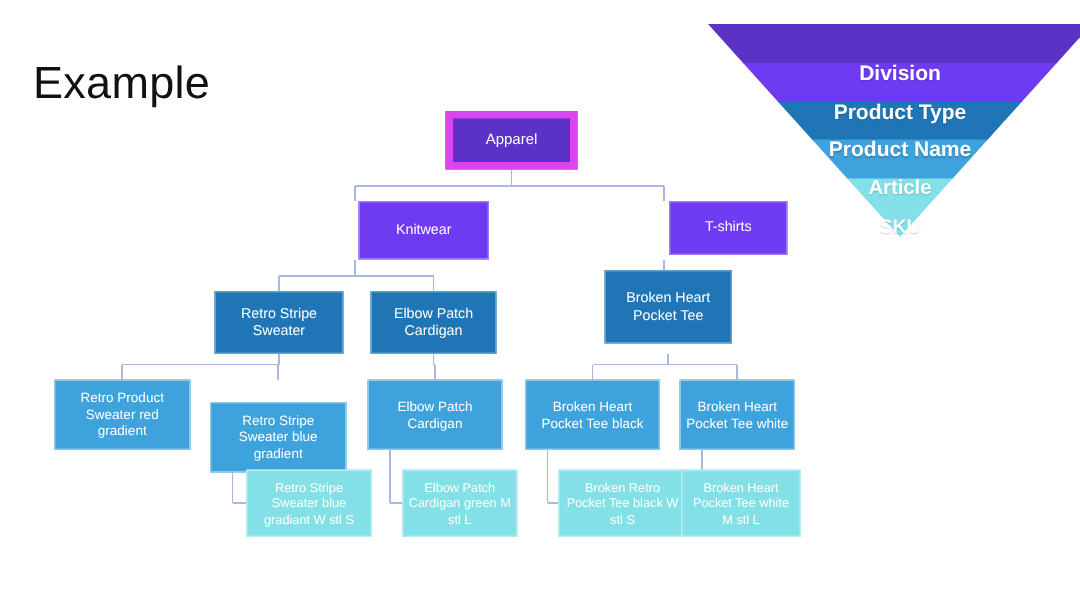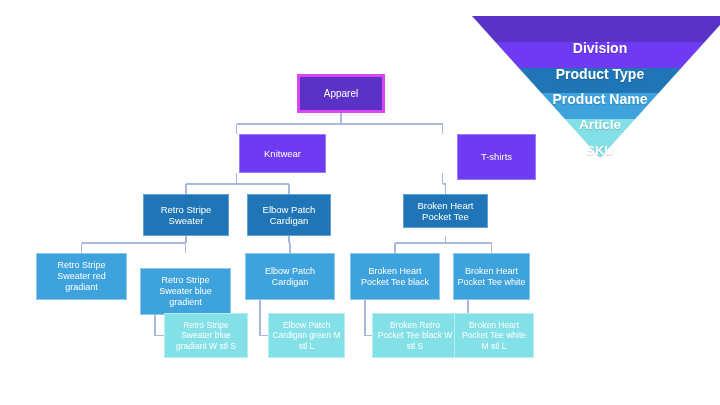--- a/index.html
+++ b/index.html
@@ -19,21 +19,21 @@
   
   #connectors{position:absolute;left:0;top:0;width:720px;height:405px;}
 
   
   .node{
     position:absolute;box-sizing:border-box;
     display:flex;align-items:center;justify-content:center;text-align:center;
     color:#ffffff;font-size:9px;line-height:11px;font-weight:400;
     padding:2px 3px;border-radius:0;
   }
-  .lvl-division{background:#5A33C6;border:3px solid #d946ef;font-size:10px;line-height:12px;}
+  .lvl-division{background:#5A33C6;border:5px solid #d946ef;font-size:10px;line-height:12px;}
   .lvl-type{background:#6E3BF2;border:1px solid #9C7BF7;font-size:9.5px;line-height:12px;margin-left:46px;}
   .lvl-name{background:#1F75B5;border:1px solid #5FA3D4;font-size:9.5px;line-height:11.5px;}
   .lvl-article{background:#3EA2DC;border:1px solid #8CC8EB;font-size:9px;line-height:11px;}
   .lvl-sku{background:#83E0E7;border:1px solid #B6EFF3;color:#ffffff;font-size:8.5px;line-height:10.5px;align-items:center;}
 
   
   #funnel{position:absolute;left:472px;top:16px;width:256px;height:142px;}
   #funnel svg{position:absolute;left:0;top:0;}
   .funnel-label{
     position:absolute;left:0;width:256px;text-align:center;color:#ffffff;
@@ -43,20 +43,21 @@
   .fl1{top:50px;font-size:14px;}
   .fl2{top:75px;font-size:14px;}
   .fl3{top:101px;font-size:13.5px;}
   .fl4{top:127px;font-size:13px;}
 </style>
 </head>
 <body>
 
 <div id="stage">
 
+  <div id="page-title">Example</div>
 
   <svg id="connectors" viewBox="0 0 720 405" xmlns="http://www.w3.org/2000/svg">
       <line x1="341" y1="113" x2="341" y2="124" stroke="#A9B8DE" stroke-width="1.2" shape-rendering="crispEdges"></line>
       <line x1="236.5" y1="124" x2="442.5" y2="124" stroke="#A9B8DE" stroke-width="1.2" shape-rendering="crispEdges"></line>
       <line x1="236.5" y1="124" x2="236.5" y2="134" stroke="#A9B8DE" stroke-width="1.2" shape-rendering="crispEdges"></line>
       <line x1="442.5" y1="124" x2="442.5" y2="134" stroke="#A9B8DE" stroke-width="1.2" shape-rendering="crispEdges"></line>
       <line x1="236.5" y1="173" x2="236.5" y2="184" stroke="#A9B8DE" stroke-width="1.2" shape-rendering="crispEdges"></line>
       <line x1="186" y1="184" x2="289" y2="184" stroke="#A9B8DE" stroke-width="1.2" shape-rendering="crispEdges"></line>
       <line x1="186" y1="184" x2="186" y2="194" stroke="#A9B8DE" stroke-width="1.2" shape-rendering="crispEdges"></line>
       <line x1="289" y1="184" x2="289" y2="194" stroke="#A9B8DE" stroke-width="1.2" shape-rendering="crispEdges"></line>
@@ -84,34 +85,34 @@
       <line x1="468" y1="335.5" x2="478" y2="335.5" stroke="#A9B8DE" stroke-width="1.2" shape-rendering="crispEdges"></line>
     </svg>
 
   <div id="nodes-layer">
       <div class="node lvl-division" style="left: 297px; top: 74px; width: 88px; height: 39px;">
         <span>Apparel</span>
       </div>
       <div class="node lvl-type" style="left: 193px; top: 134px; width: 87px; height: 39px;">
         <span>Knitwear</span>
       </div>
-      <div class="node lvl-type" style="left: 411px; top: 134px; width: 79px; height: 46px; text-align: right;">
+      <div class="node lvl-type" style="left: 400px; top: 134px; width: 79px; height: 36px; text-align: right;">
         <span>T-shirts</span>
       </div>
       <div class="node lvl-name" style="left: 143px; top: 194px; width: 86px; height: 42px;">
         <span>Retro Stripe Sweater</span>
       </div>
       <div class="node lvl-name" style="left: 247px; top: 194px; width: 84px; height: 42px;">
         <span>Elbow Patch Cardigan</span>
       </div>
-      <div class="node lvl-name" style="left: 403px; top: 194px; width: 85px; height: 34px;">
+      <div class="node lvl-name" style="left: 403px; top: 180px; width: 85px; height: 49px;">
         <span>Broken Heart Pocket Tee</span>
       </div>
       <div class="node lvl-article" style="left: 36px; top: 253px; width: 91px; height: 47px;">
-        <span>Retro Stripe Sweater red gradiant</span>
+        <span>Retro Product Sweater red gradient</span>
       </div>
       <div class="node lvl-article" style="left: 140px; top: 268px; width: 91px; height: 47px;">
         <span>Retro Stripe Sweater blue gradient</span>
       </div>
       <div class="node lvl-article" style="left: 245px; top: 253px; width: 90px; height: 47px;">
         <span>Elbow Patch Cardigan</span>
       </div>
       <div class="node lvl-article" style="left: 350px; top: 253px; width: 90px; height: 47px;">
         <span>Broken Heart Pocket Tee black</span>
       </div>

